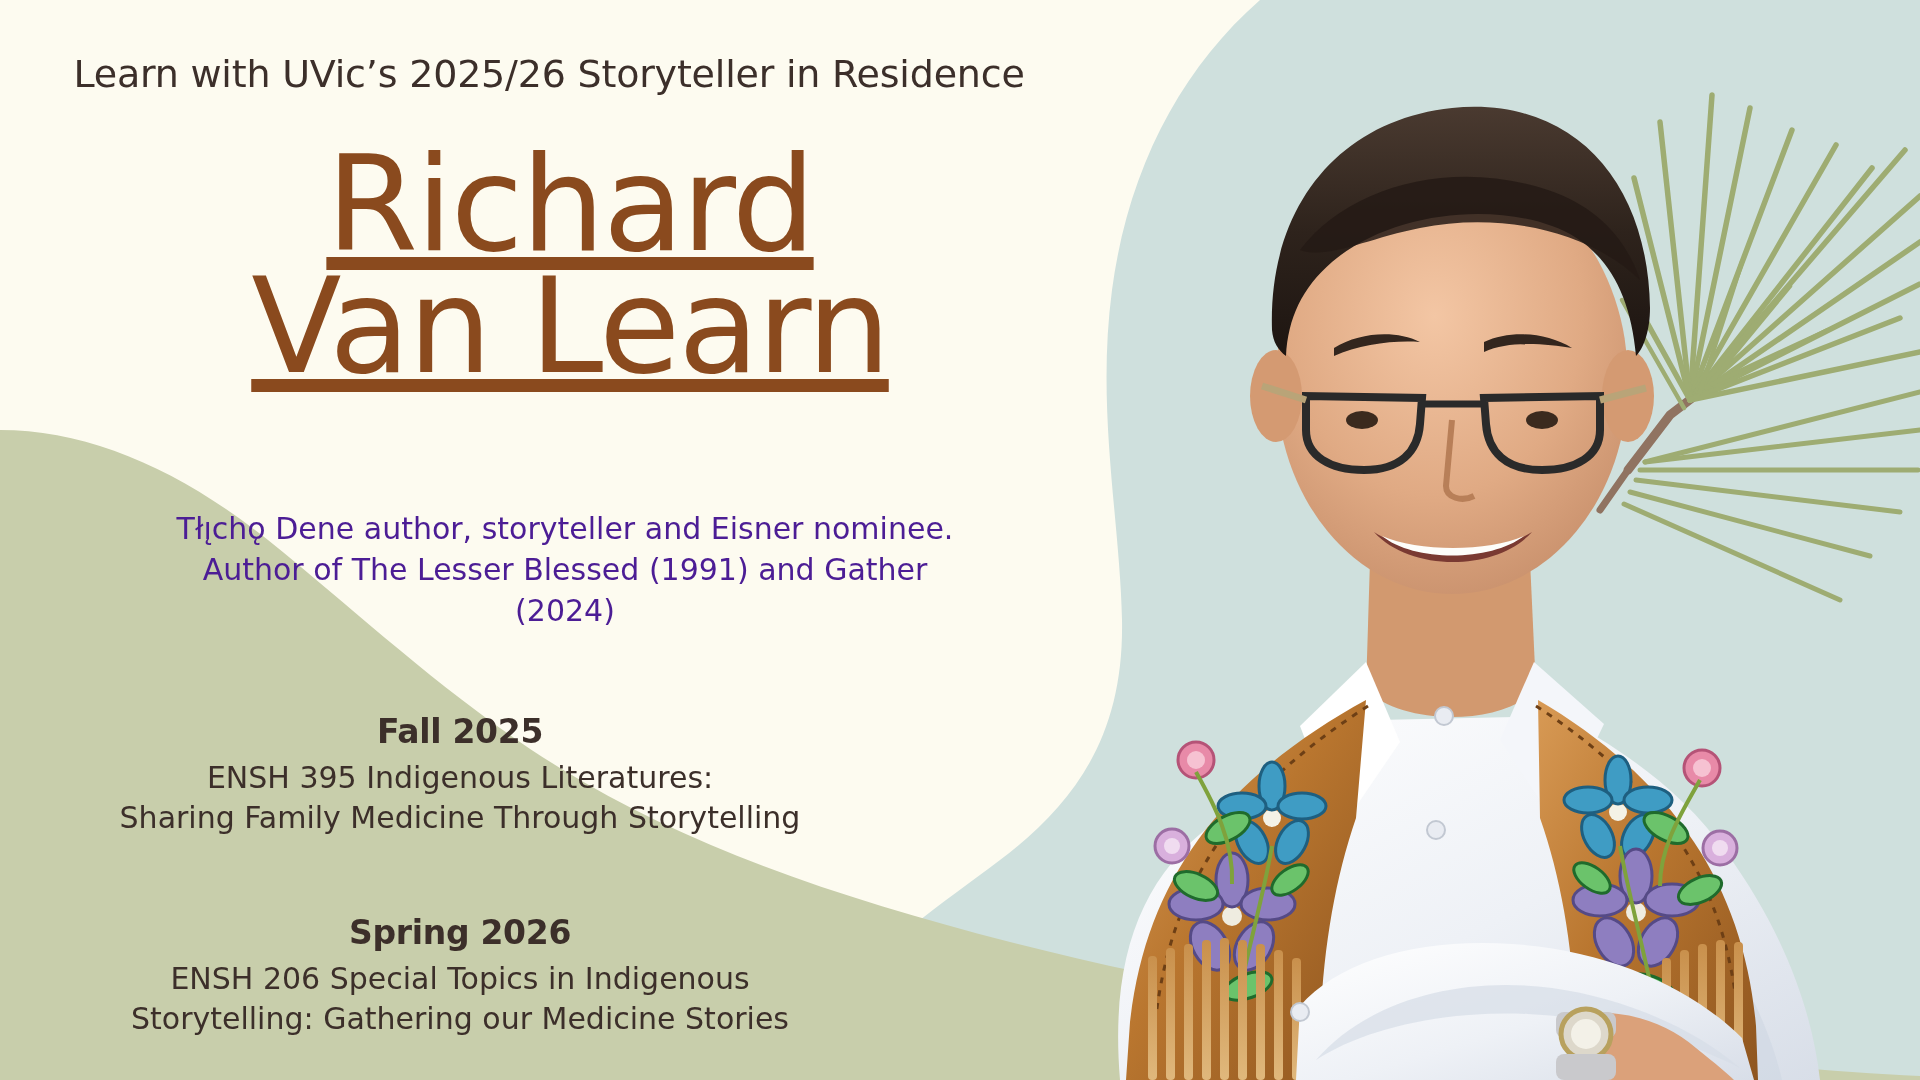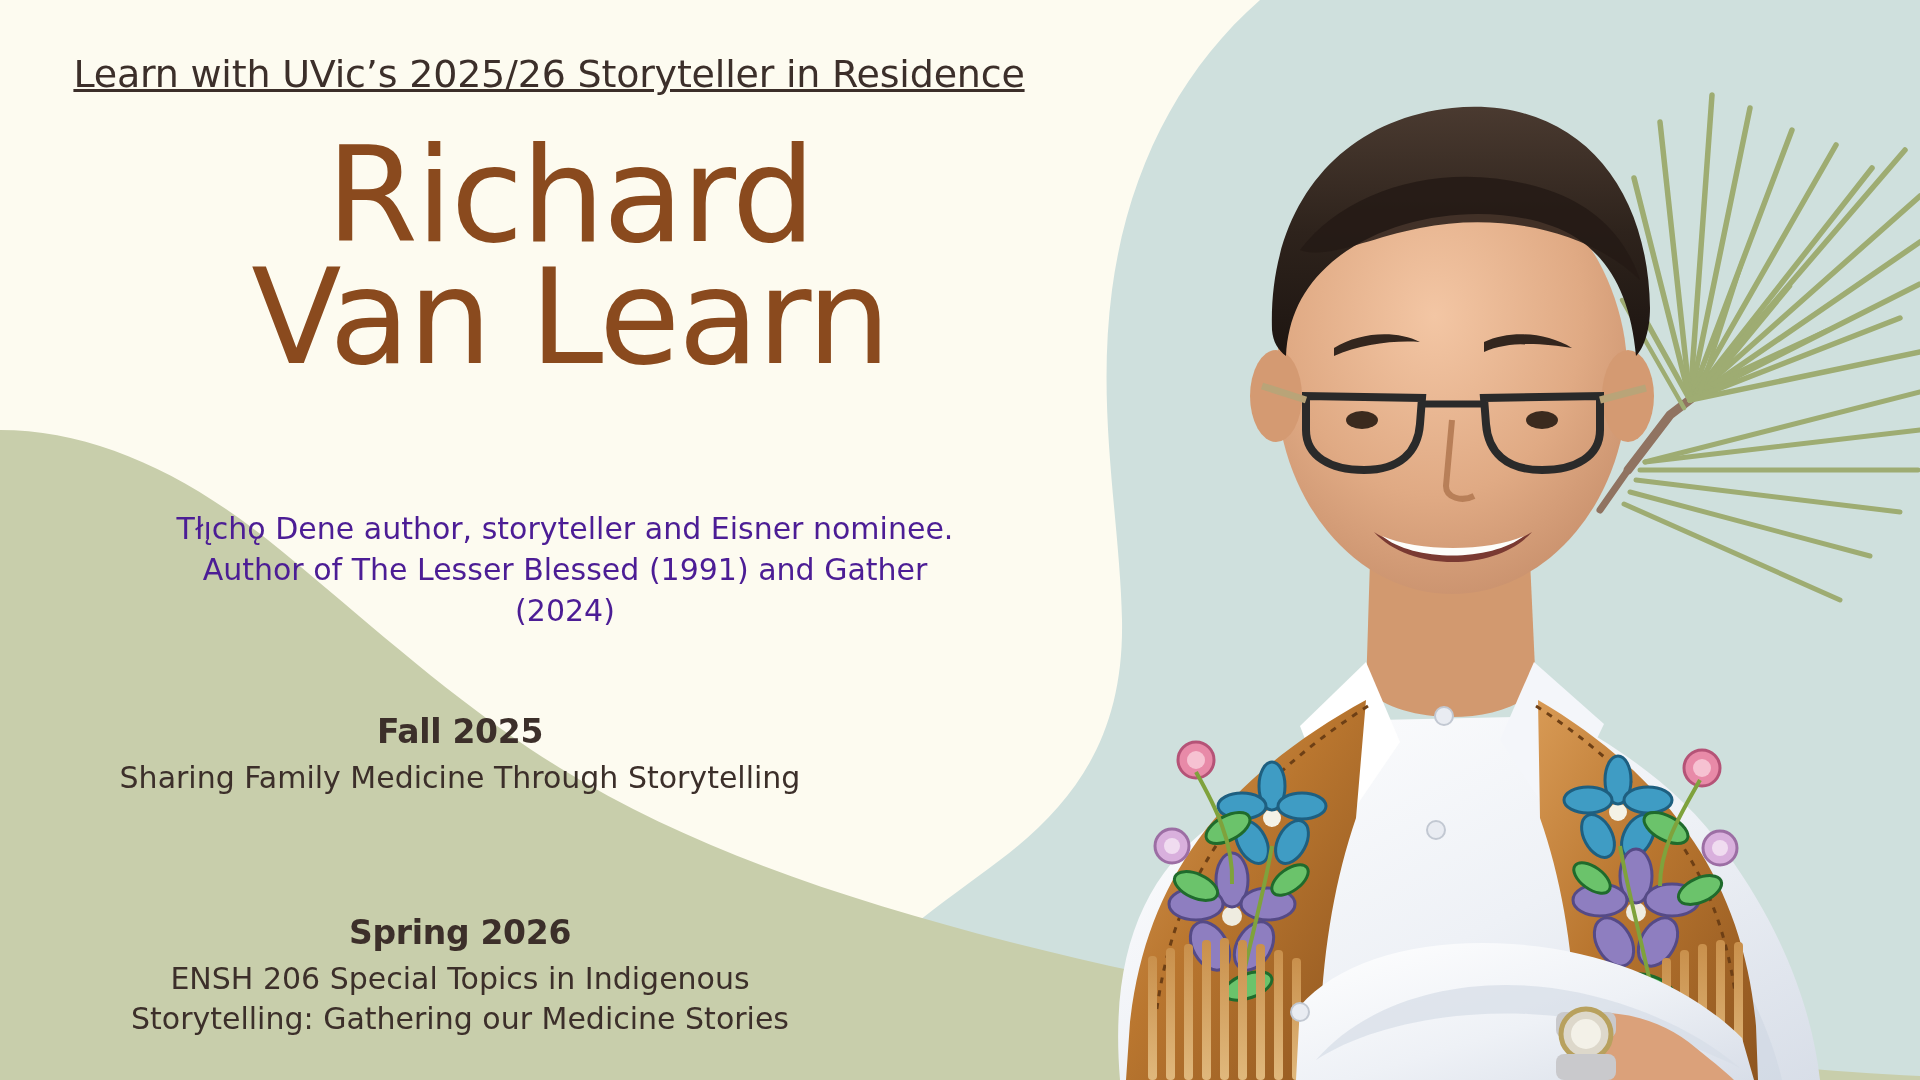--- a/index.html
+++ b/index.html
@@ -29,32 +29,32 @@
     position:absolute;
     left:0; top:52px;
     width:1080px;
     text-align:center;
     font-family:"DejaVu Sans", sans-serif;
     font-size:38px;
     font-weight:400;
     letter-spacing:-0.2px;
     color:#3c2f2a;
     padding-left:18px;
-    text-decoration:underline;
   }
   .name-block {
     position:absolute;
-    left:0; top:131px;
+    left:0; top:140px;
     width:1140px;
     text-align:center;
     color:#8a4a1e;
     font-family:"DejaVu Sans", sans-serif;
     font-weight:400;
     letter-spacing:-2px;
     line-height:0.97;
+    text-decoration:underline;
   }
   .name-line1 { font-size:132px; display:block; }
   .name-line2 { font-size:132px; display:block; margin-top:-6px; }
 
   .bio {
     position:absolute;
     left:0; top:508px;
     width:1130px;
     text-align:center;
     font-size:30px;
@@ -404,20 +404,21 @@
     </div>
 
     <div class="bio">
       <div>Tłı̨chǫ Dene author, storyteller and Eisner nominee.</div>
       <div>Author of The Lesser Blessed (1991) and Gather</div>
       <div>(2024)</div>
     </div>
 
     <div class="term" id="term-fall">
       <div class="term-head">Fall 2025</div>
+      <div class="term-line">ENSH 395 Indigenous Literatures:</div>
       <div class="term-line">Sharing Family Medicine Through Storytelling</div>
     </div>
 
     <div class="term" id="term-spring">
       <div class="term-head">Spring 2026</div>
       <div class="term-line">ENSH 206 Special Topics in Indigenous</div>
       <div class="term-line">Storytelling: Gathering our Medicine Stories</div>
     </div>
 
   </div>

